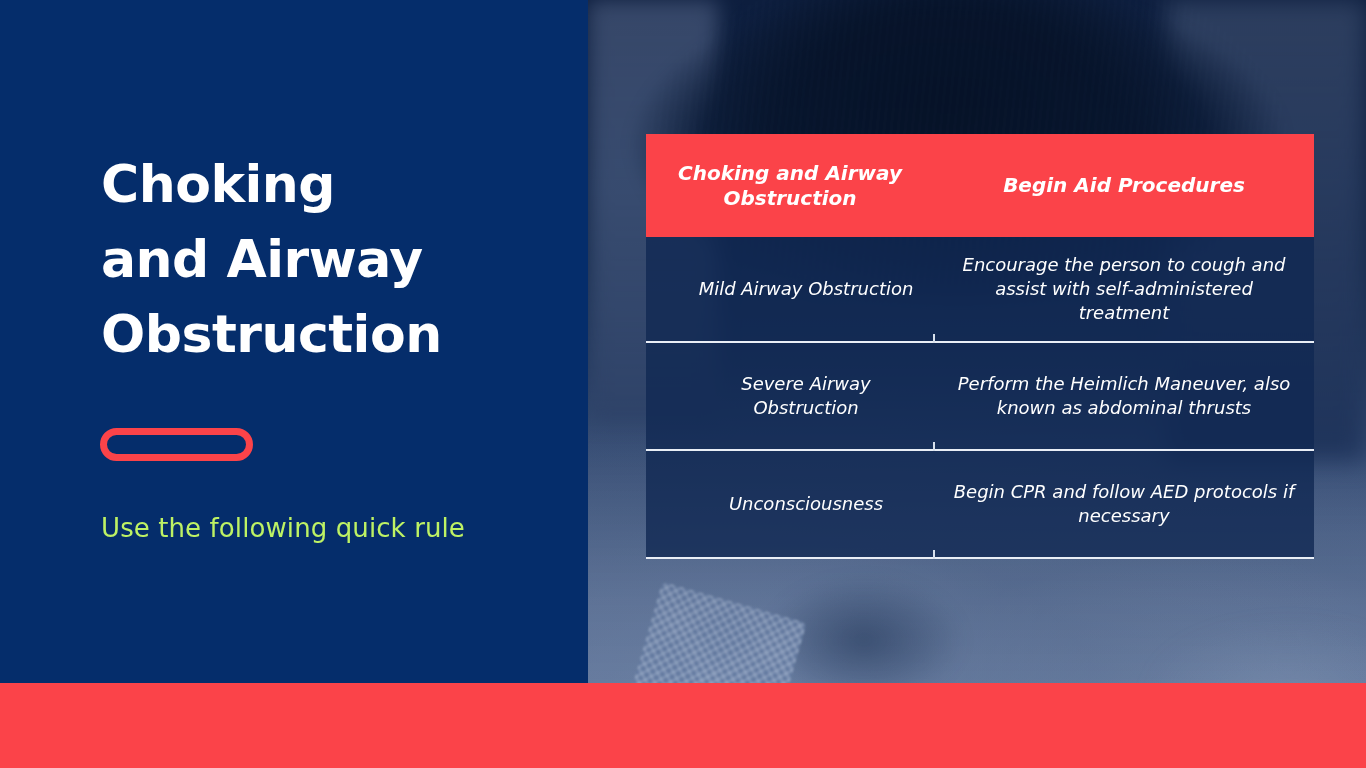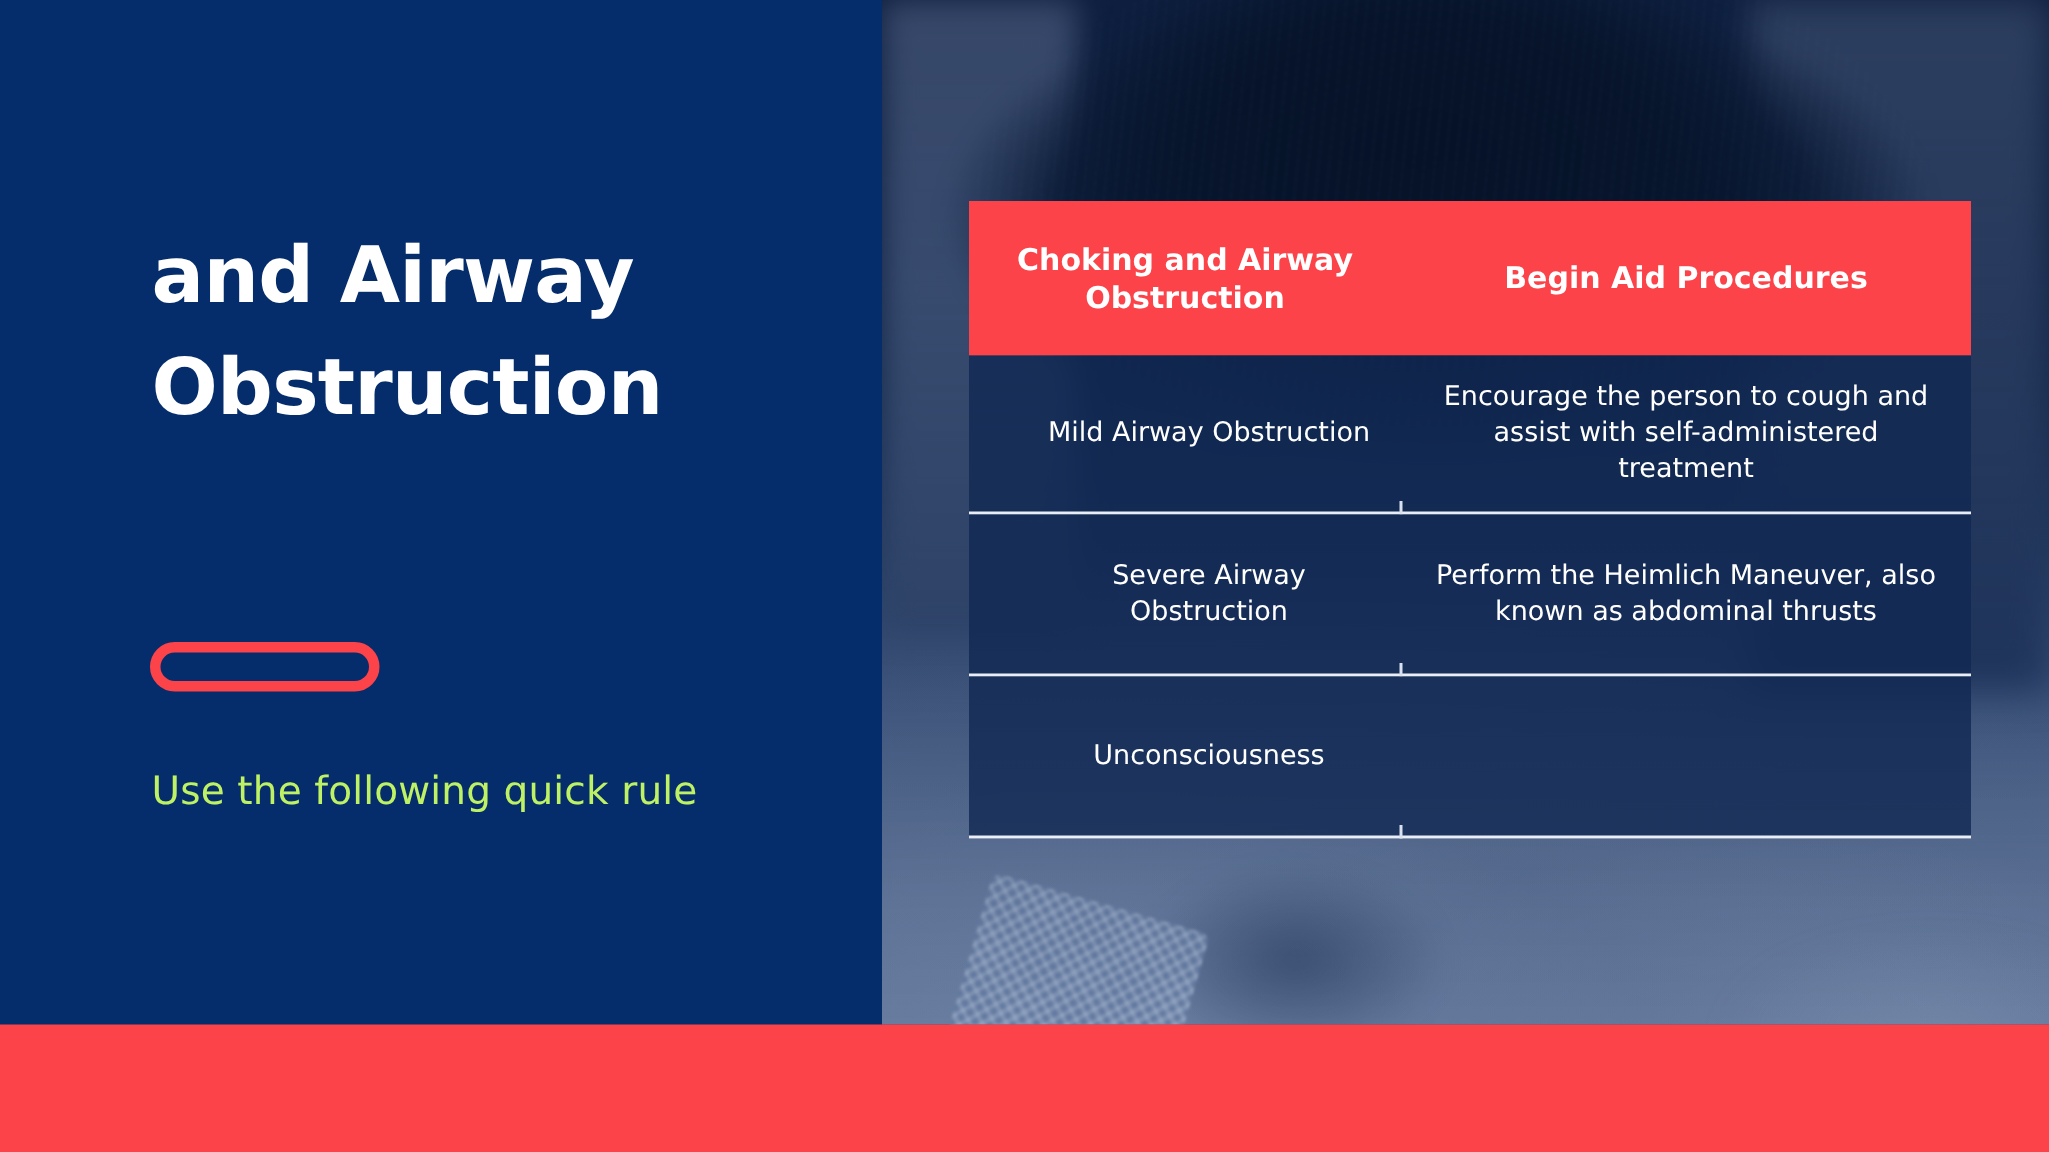--- a/index.html
+++ b/index.html
@@ -134,20 +134,21 @@
   
   .bottom-bar {
     position:absolute; left:0; top:683px; width:1366px; height:85px;
     background:#FB4349;
   }
 
   
   .table {
     position:absolute; left:646px; top:134px; width:668px;
     border-collapse:collapse;
+    font-style:italic;
   }
   .table-header {
     display:flex; width:668px; height:103px;
     background:#FB4349;
   }
   .th {
     display:flex; align-items:center; justify-content:center; text-align:center;
     color:#FFFFFF; font-weight:bold; font-size:20px; line-height:25px;
     padding:0 14px;
   }
@@ -188,20 +189,21 @@
     <div class="photo-hair2"></div>
     <div class="photo-strands"></div>
     <div class="photo-fold-a"></div>
     <div class="photo-fold-b"></div>
     <div class="photo-tie"></div>
     <div class="photo-tint"></div>
   </div>
 
   <div class="left-panel">
     <h1 class="title">
+      <span class="title-line">Choking</span>
       <span class="title-line">and Airway</span>
       <span class="title-line">Obstruction</span>
     </h1>
     <div class="pill"></div>
     <div class="subtitle">Use the following quick rule</div>
   </div>
 
   <div class="table">
 
     <div class="table-header">
@@ -218,20 +220,21 @@
       </div>
 
       <div class="trow r2">
         <div class="td col1">Severe Airway Obstruction</div>
         <div class="td col2">Perform the Heimlich Maneuver, also known as abdominal thrusts</div>
         <div class="tick"></div>
       </div>
 
       <div class="trow r3">
         <div class="td col1">Unconsciousness</div>
+        <div class="td col2">Begin CPR and follow AED protocols if necessary</div>
         <div class="tick"></div>
       </div>
 
     </div>
   </div>
 
   <div class="bottom-bar"></div>
 
 </div>
 

